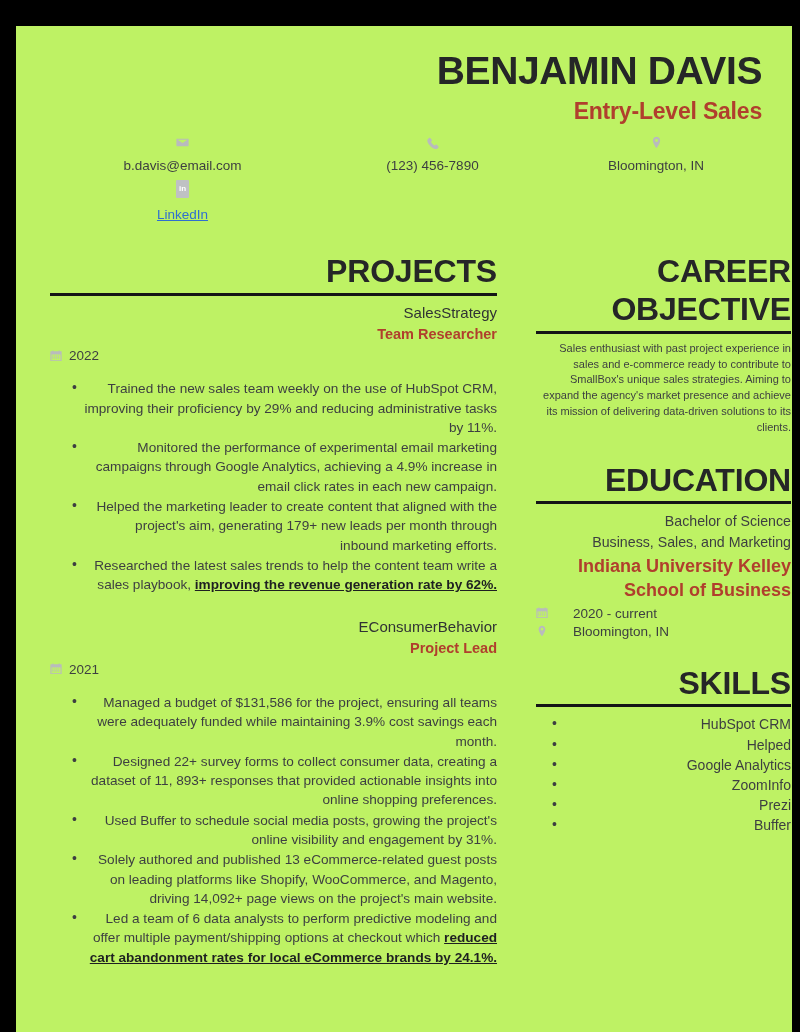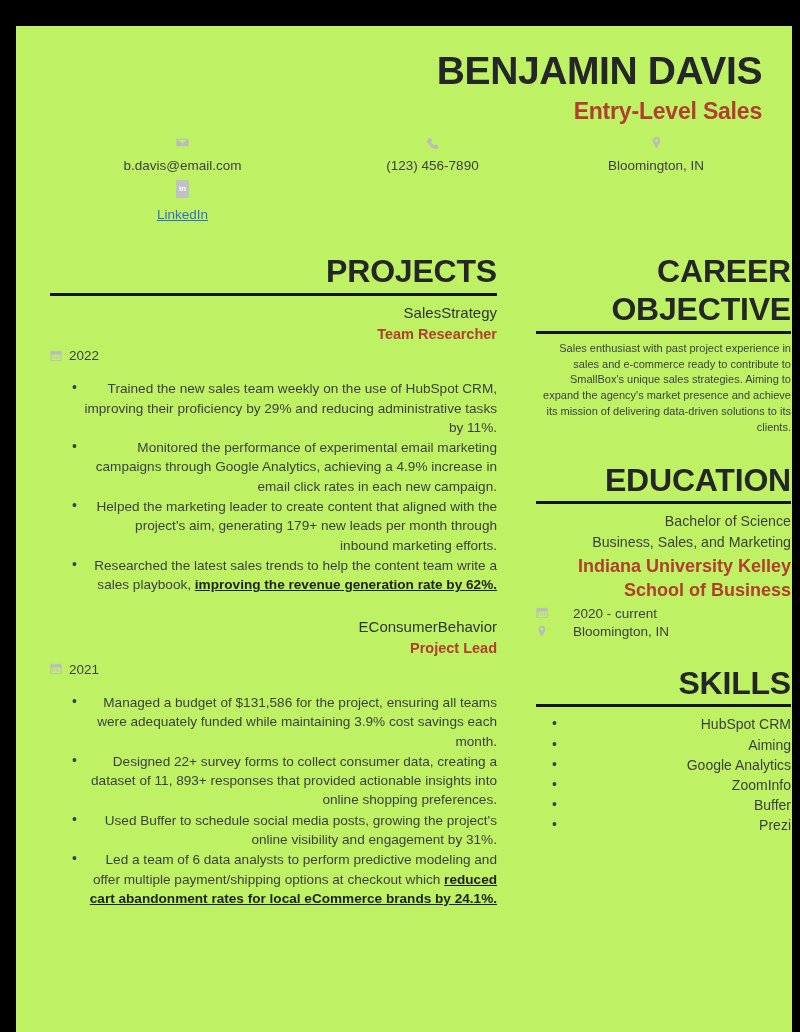--- a/index.html
+++ b/index.html
@@ -305,20 +305,21 @@
               <svg width="12" height="12" viewBox="0 0 16 16" fill="currentColor">
                 <path d="M4.5.5v1.3h7V.5h1.4v1.3H15c.3 0 .5.2.5.5v12c0 .3-.2.5-.5.5H1c-.3 0-.5-.2-.5-.5v-12c0-.3.2-.5.5-.5h2.1V.5h1.4zM14 6H2v7.8h12V6zM4.3 7.3v1.4H2.9V7.3h1.4zm2.6 0v1.4H5.5V7.3h1.4zm2.6 0v1.4H8.1V7.3h1.4zm2.6 0v1.4h-1.4V7.3h1.4zM4.3 9.8v1.4H2.9V9.8h1.4zm2.6 0v1.4H5.5V9.8h1.4zm2.6 0v1.4H8.1V9.8h1.4zm2.6 0v1.4h-1.4V9.8h1.4z"></path>
               </svg>
             </span>
             <span>2021</span>
           </div>
           <ul class="bullets">
             <li><span>Managed a budget of $131,586 for the project, ensuring all teams were adequately funded while maintaining 3.9% cost savings each month.</span></li>
             <li><span>Designed 22+ survey forms to collect consumer data, creating a dataset of 11, 893+ responses that provided actionable insights into online shopping preferences.</span></li>
             <li><span>Used Buffer to schedule social media posts, growing the project's online visibility and engagement by 31%.</span></li>
+            <li><span>Solely authored and published 13 eCommerce-related guest posts on leading platforms like Shopify, WooCommerce, and Magento, driving 14,092+ page views on the project's main website.</span></li>
             <li><span>Led a team of 6 data analysts to perform predictive modeling and offer multiple payment/shipping options at checkout which </span><span class="hl">reduced cart abandonment rates for local eCommerce brands by 24.1%.</span></li>
           </ul>
         </div>
 
       </div>
 
       <div class="col-right">
 
         <div class="sec-title">CAREER OBJECTIVE</div>
         <div class="sec-rule"></div>
@@ -347,24 +348,24 @@
           </span>
           <span>Bloomington, IN</span>
         </div>
 
         <div class="block-gap"></div>
 
         <div class="sec-title">SKILLS</div>
         <div class="sec-rule"></div>
         <ul class="skills">
           <li>HubSpot CRM</li>
-          <li>Aiming</li>
+          <li>Helped</li>
           <li>Google Analytics</li>
           <li>ZoomInfo</li>
+          <li>Prezi</li>
           <li>Buffer</li>
-          <li>Prezi</li>
         </ul>
 
       </div>
 
     </div>
   </div>
 </div>
 
 </body></html>

